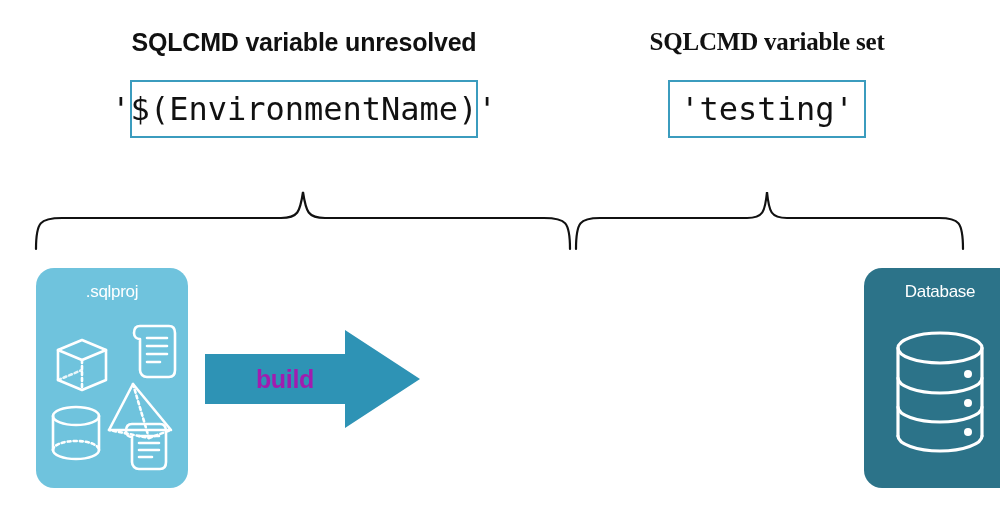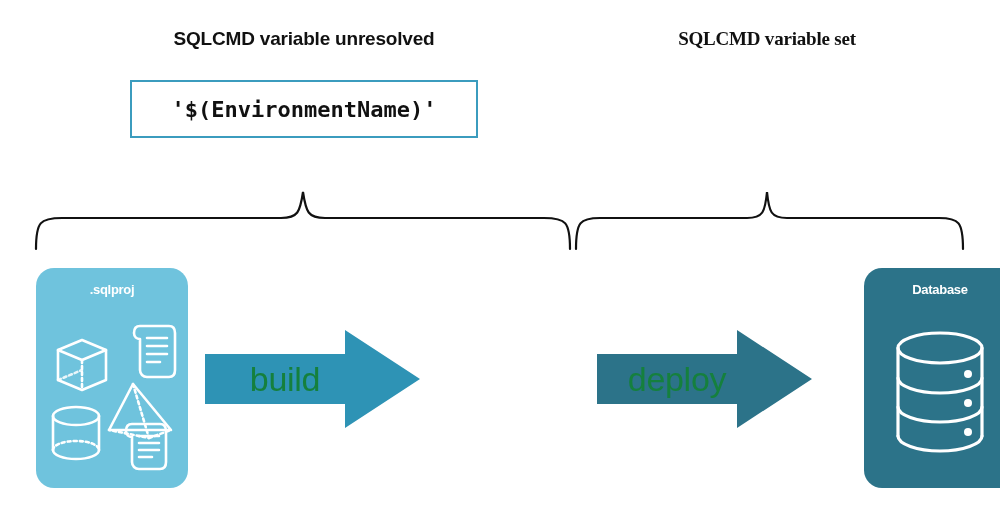--- a/index.html
+++ b/index.html
@@ -5,73 +5,74 @@
   html,body{margin:0;padding:0;}
   body{
     width:1000px;height:522px;background:#ffffff;
     font-family:"Liberation Sans",sans-serif;
     position:relative;overflow:hidden;
   }
   #stage{position:absolute;left:0;top:0;width:1000px;height:522px;}
 
   .section-title{
     position:absolute;font-weight:bold;color:#111111;
-    font-size:19px;letter-spacing:-0.2px;white-space:nowrap;
+    font-size:25px;letter-spacing:-0.2px;white-space:nowrap;
     text-align:center;
   }
   #title-left{left:104px;top:28px;width:400px;}
   #title-right{left:617px;top:28px;width:300px;font-family:Liberation Serif, serif;}
 
   .code-box{
     position:absolute;background:#ffffff;
     border:2.5px solid #3B9CBE;
     display:flex;align-items:center;justify-content:center;
     font-family:"DejaVu Sans Mono","Liberation Mono",monospace;
-    font-size:22px;color:#111111;box-sizing:border-box;font-weight:bold;
+    font-size:32px;color:#111111;box-sizing:border-box;
   }
   #code-left{left:130px;top:80px;width:348px;height:58px;}
   #code-right{left:668px;top:80px;width:198px;height:58px;}
 
   .brace-svg{position:absolute;top:148px;left:0;width:1000px;height:108px;}
 
   .node-box{
     position:absolute;border-radius:18px;
     width:152px;height:220px;top:268px;
   }
   #node-sqlproj{left:36px;background:#6FC3DD;}
   #node-dacpac{left:426px;background:#2E93B5;}
   #node-database{left:864px;background:#2C7389;}
 
   .node-label{
     position:absolute;top:14px;left:0;width:152px;text-align:center;
-    color:#ffffff;font-weight:bold;font-size:13px;letter-spacing:-0.3px;
+    color:#ffffff;font-weight:normal;font-size:17px;letter-spacing:-0.3px;
   }
   .node-art{position:absolute;left:0;top:44px;width:152px;height:170px;}
 
   .arrow-wrap{position:absolute;top:330px;width:215px;height:98px;}
   #arrow-build{left:205px;}
   #arrow-deploy{left:597px;}
   .arrow-wrap svg{position:absolute;left:0;top:0;}
   .arrow-label{
     position:absolute;left:0;top:0;width:160px;height:98px;
     display:flex;align-items:center;justify-content:center;
-    color:#15803d;font-weight:normal;font-size:34px;letter-spacing:-0.3px;
+    color:#a21caf;font-weight:bold;font-size:25px;letter-spacing:-0.3px;
   }
 </style>
 </head>
 <body>
 
 <div id="stage">
 
   <div class="section-title" id="title-left">SQLCMD variable unresolved</div>
 
   <div class="section-title" id="title-right">SQLCMD variable set</div>
 
   <div class="code-box" id="code-left">'$(EnvironmentName)'</div>
 
+  <div class="code-box" id="code-right">'testing'</div>
 
   <svg class="brace-svg" viewBox="0 0 1000 108" xmlns="http://www.w3.org/2000/svg">
     <g fill="none" stroke="#111111" stroke-width="2.2" stroke-linecap="round">
       <path d="M 36 101
                C 36 74, 40 70, 62 70
                L 281 70
                C 298 70, 300 64, 303 44
                C 306 64, 308 70, 325 70
                L 544 70
                C 566 70, 570 74, 570 101"></path>
@@ -138,20 +139,14 @@
     </svg>
   </div>
 
   <div class="arrow-wrap" id="arrow-build">
     <svg width="215" height="98" viewBox="0 0 215 98" xmlns="http://www.w3.org/2000/svg">
       <path d="M 0 24 L 140 24 L 140 0 L 215 49 L 140 98 L 140 74 L 0 74 Z" fill="#2E93B5"></path>
     </svg>
     <div class="arrow-label">build</div>
   </div>
 
-  <div class="arrow-wrap" id="arrow-deploy">
-    <svg width="215" height="98" viewBox="0 0 215 98" xmlns="http://www.w3.org/2000/svg">
-      <path d="M 0 24 L 140 24 L 140 0 L 215 49 L 140 98 L 140 74 L 0 74 Z" fill="#2C7389"></path>
-    </svg>
-    <div class="arrow-label">deploy</div>
-  </div>
 
 </div>
 
 </body></html>

